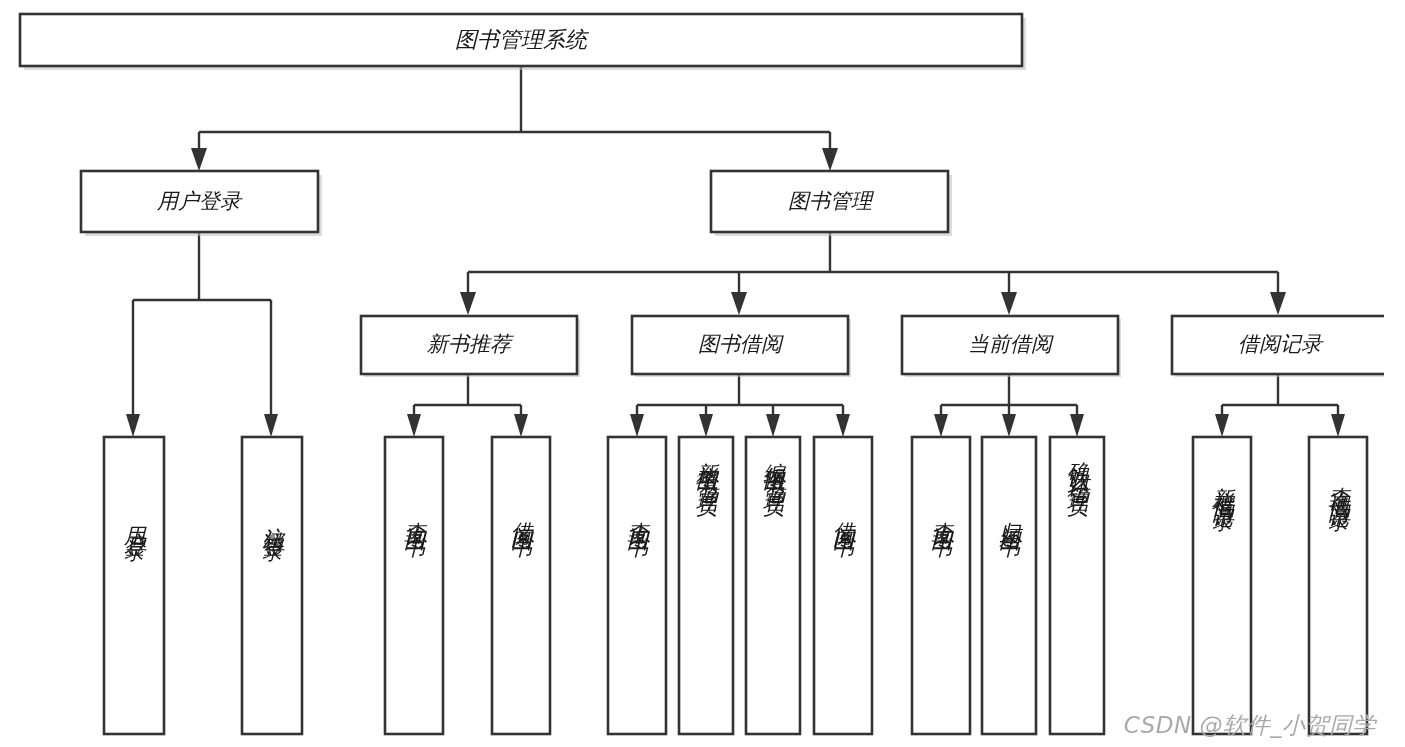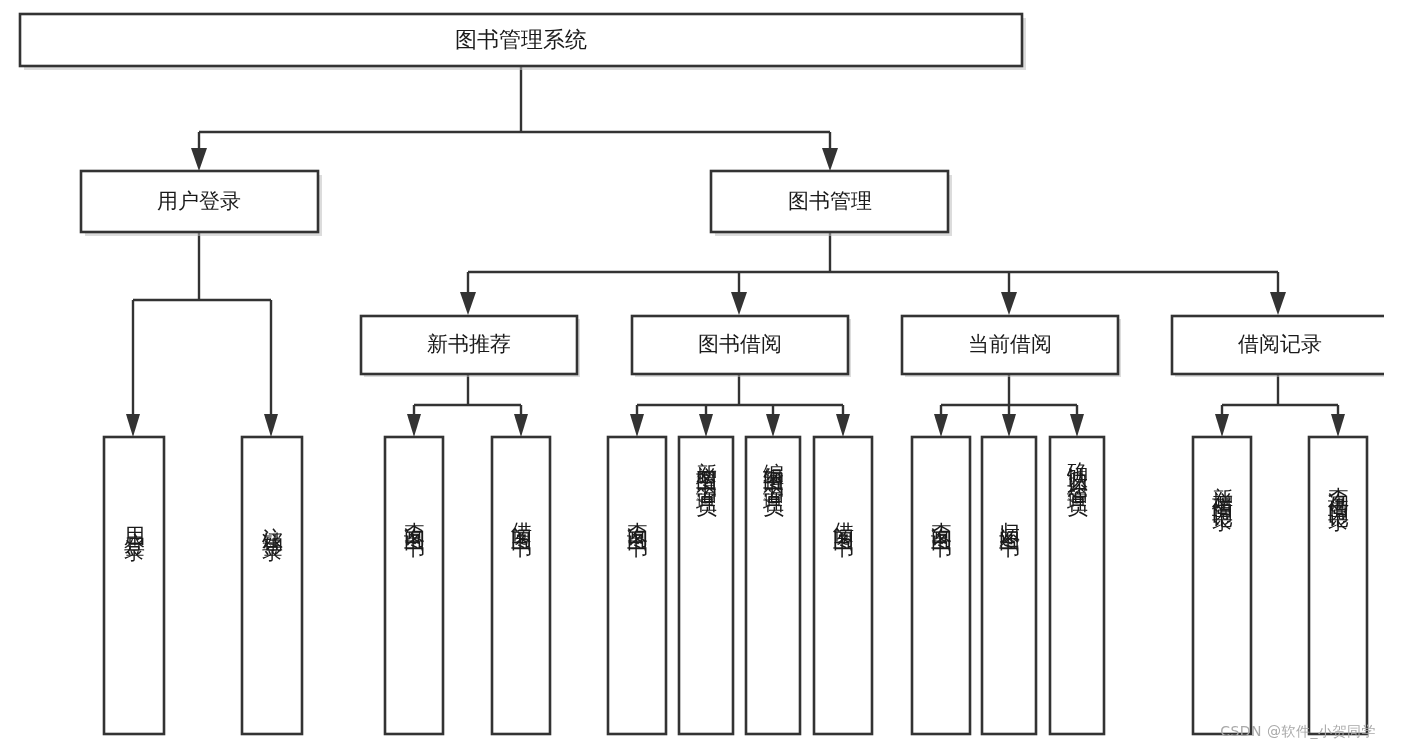--- a/index.html
+++ b/index.html
@@ -10,20 +10,21 @@
   }
   body {
     font-family: "DejaVu Sans", "Liberation Sans", sans-serif;
   }
   #diagram-root {
     position: relative;
     width: 1384px;
     height: 747px;
     background: #ffffff;
     overflow: hidden;
+    font-style: italic;
   }
   svg#tree-svg {
     position: absolute;
     left: 0;
     top: 0;
     width: 1405px;
     height: 747px;
     display: block;
   }
   .node-box {
@@ -77,21 +78,21 @@
     line-height: 1.0;
     color: #1a1a1a;
     letter-spacing: 5px;
     white-space: nowrap;
   }
   .watermark {
     position: absolute;
     right: 8px;
     bottom: 6px;
     font-family: "DejaVu Sans", "Liberation Sans", sans-serif;
-    font-size: 14px;
+    font-size: 23px;
     color: #a9a9a9;
     letter-spacing: 0.5px;
     user-select: none;
     white-space: nowrap;
   }
 </style>
 </head>
 <body>
 
 <div id="diagram-root">

